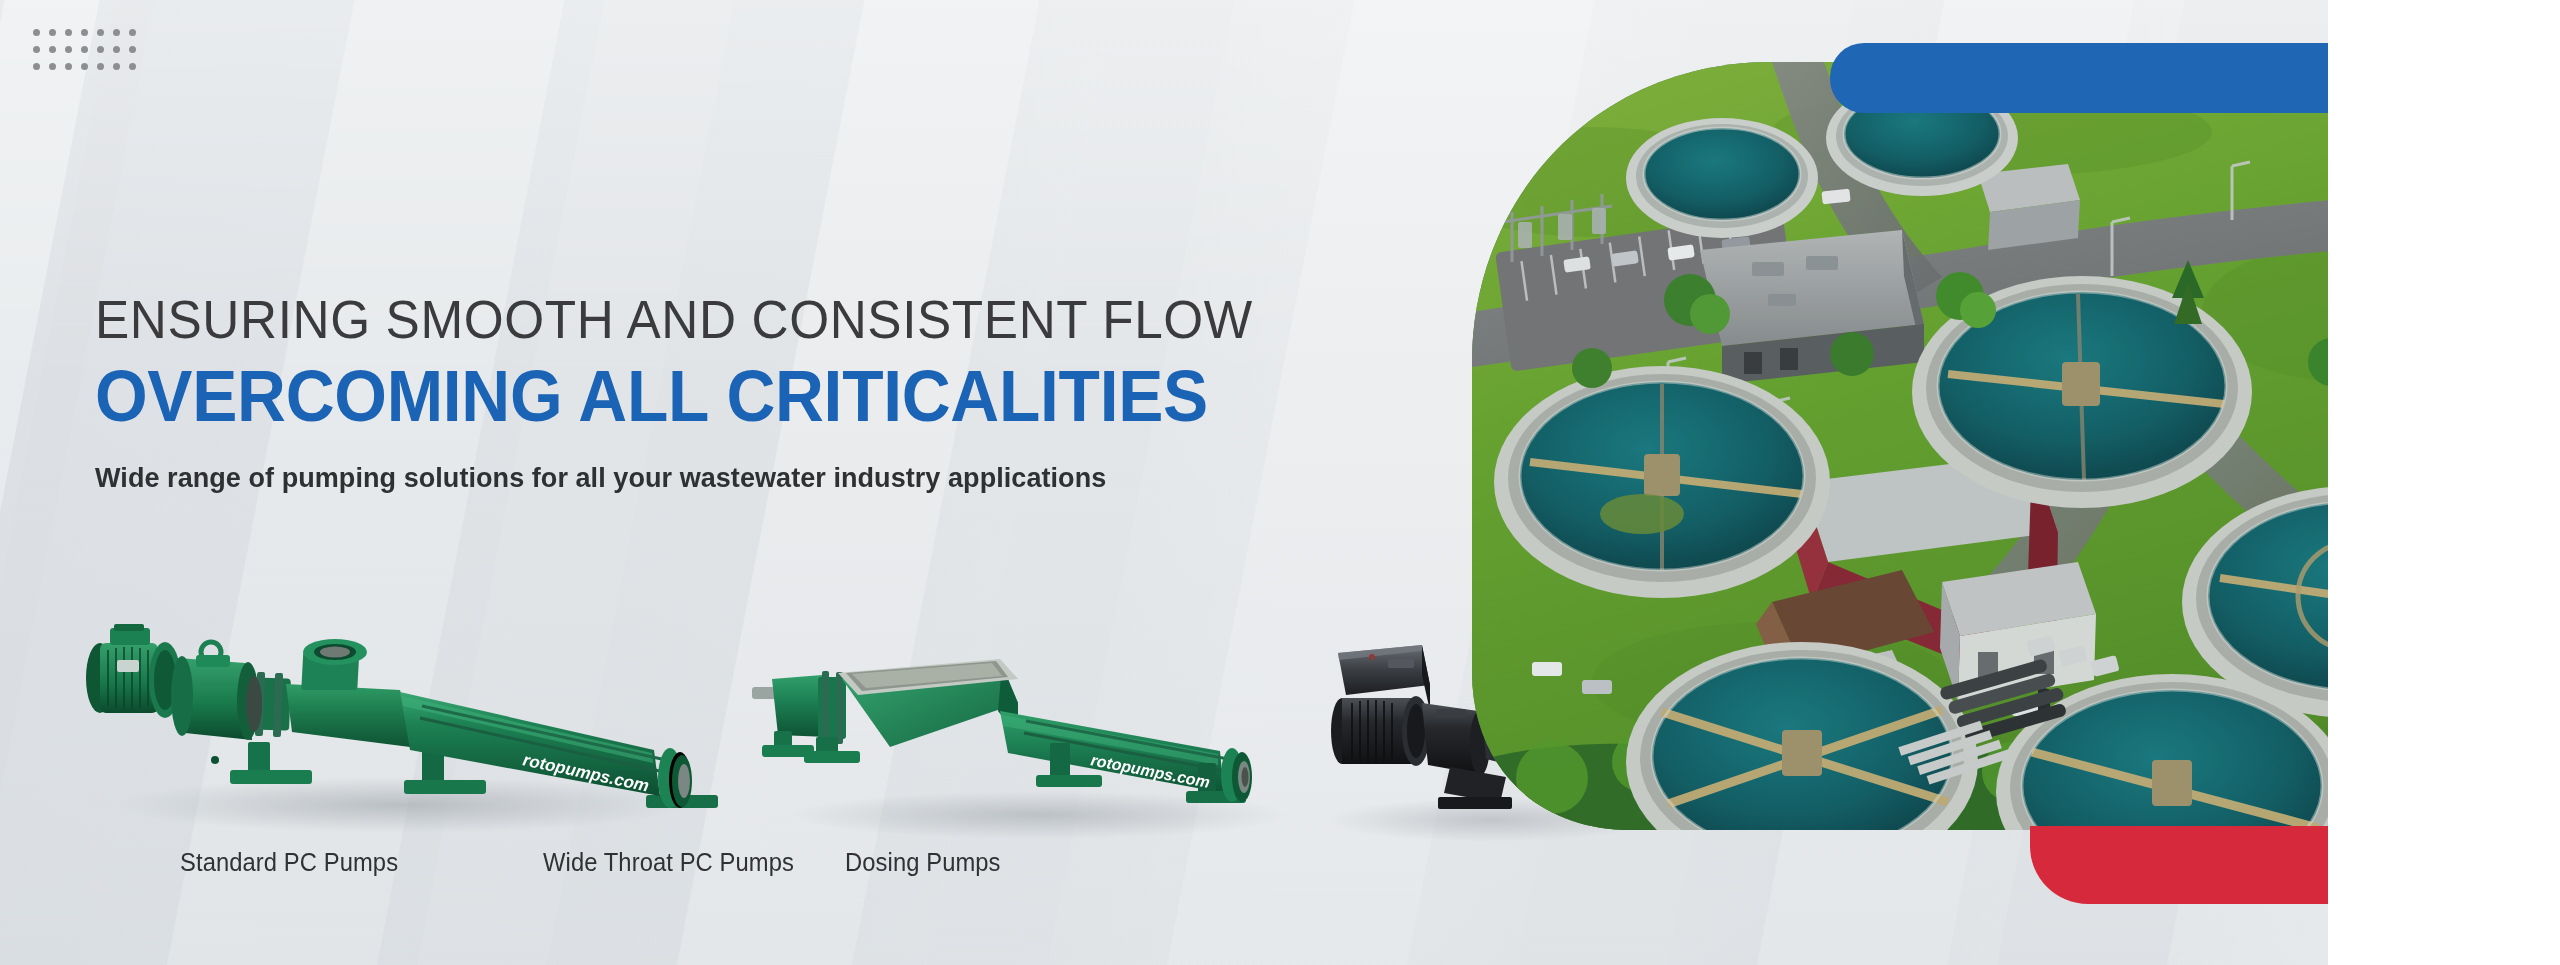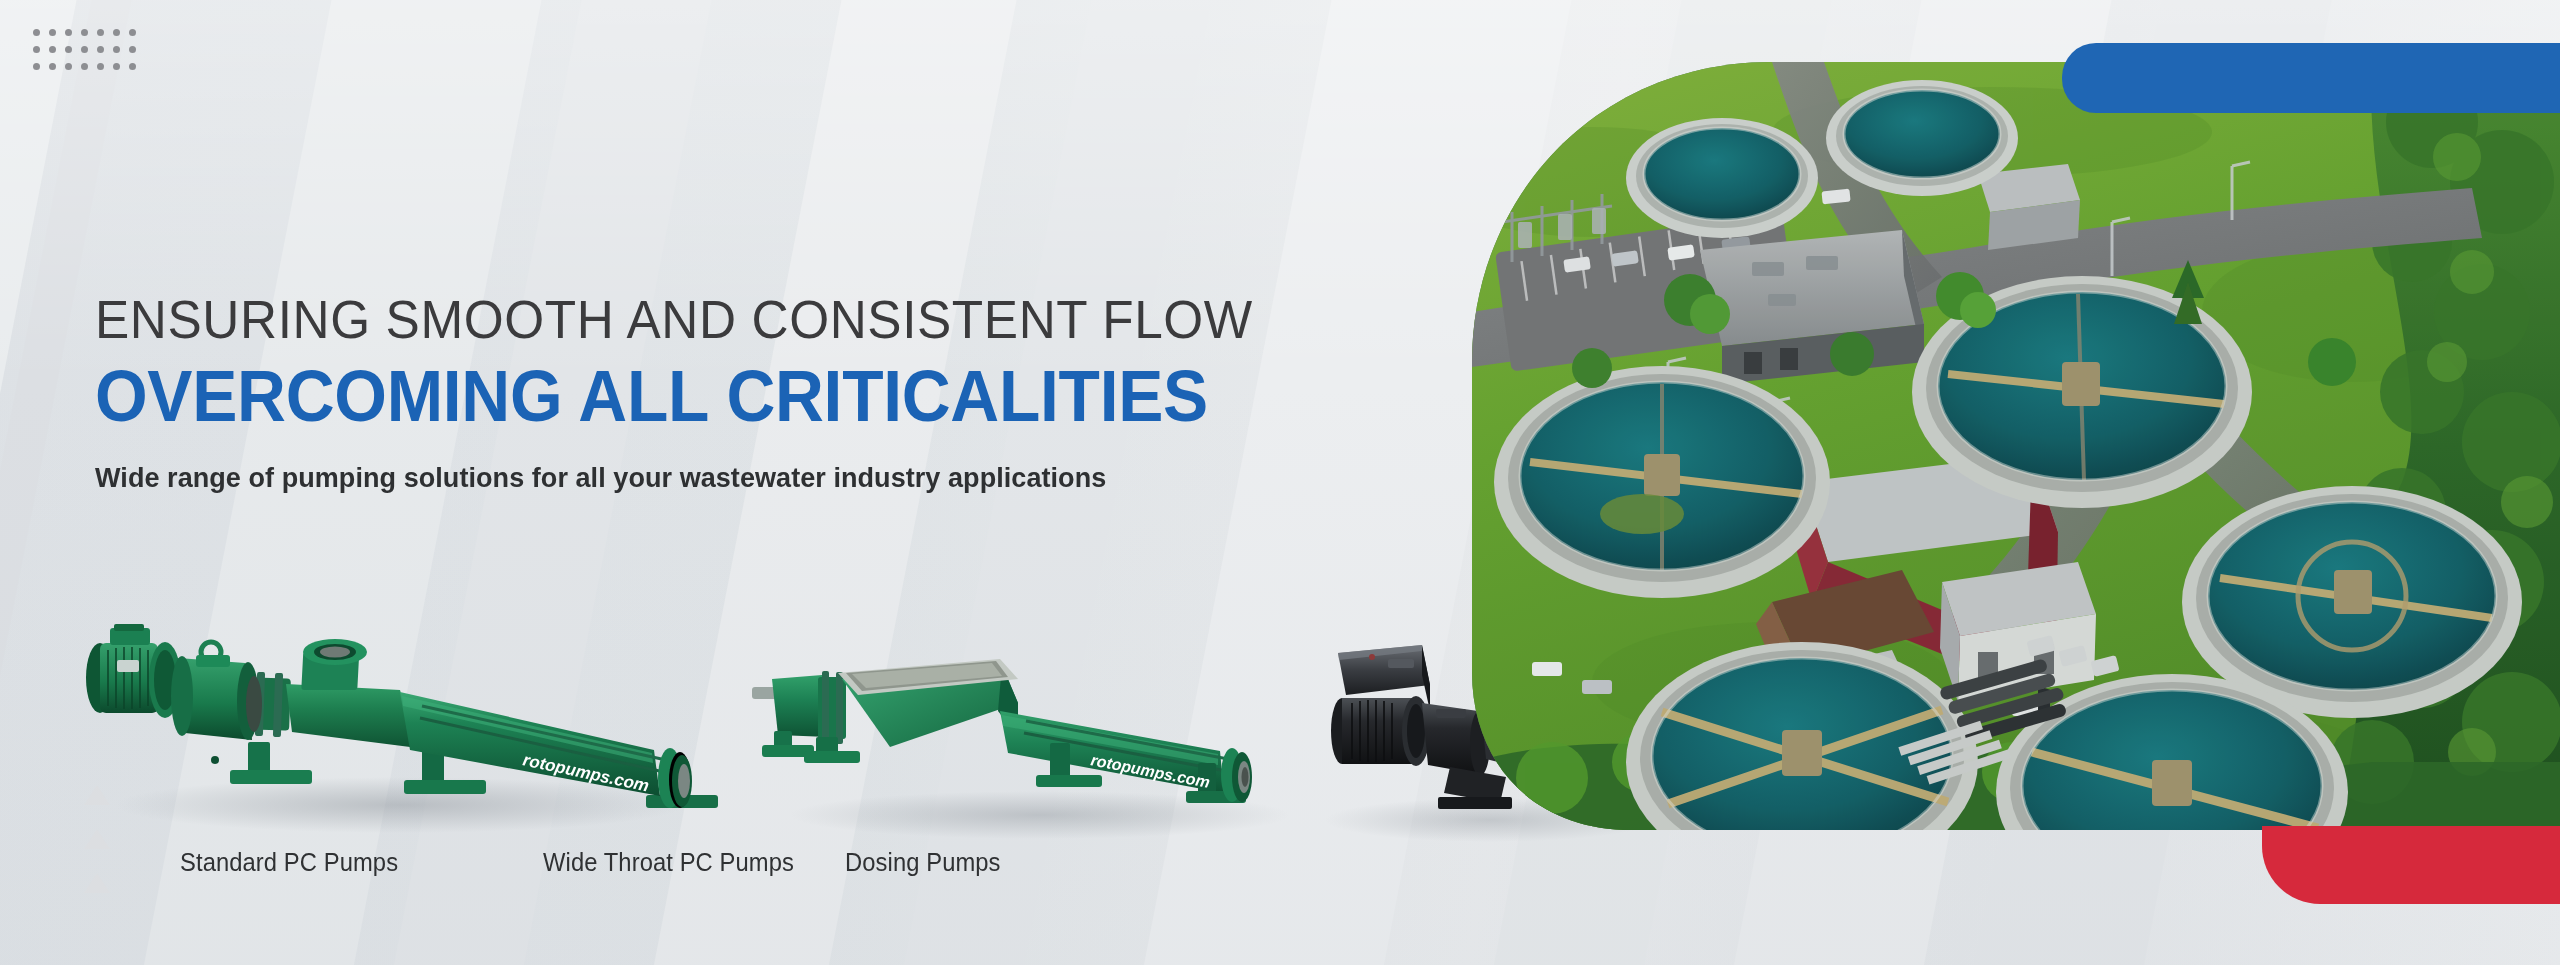--- a/index.html
+++ b/index.html
@@ -2,21 +2,21 @@
 <html><head>
 <meta charset="utf-8">
 <title>Rotopumps Wastewater Banner</title>
 <style>
   * { margin:0; padding:0; box-sizing:border-box; }
   html,body { background:#fff; }
   body { font-family:"Liberation Sans", sans-serif; }
 
   .banner{
     position:relative;
-    width:2560px; height:965px;
+    width:2328px; height:965px;
     overflow:hidden;
     background:#dfe3e6;
   }
 
   
   .bg-base{
     position:absolute; inset:0;
     background:linear-gradient(100deg,#dde1e5 0%,#e0e4e7 35%,#e9ebed 60%,#e2e5e8 78%,#eceef0 100%);
   }
   .stripes{ position:absolute; inset:-15% -10%; }

